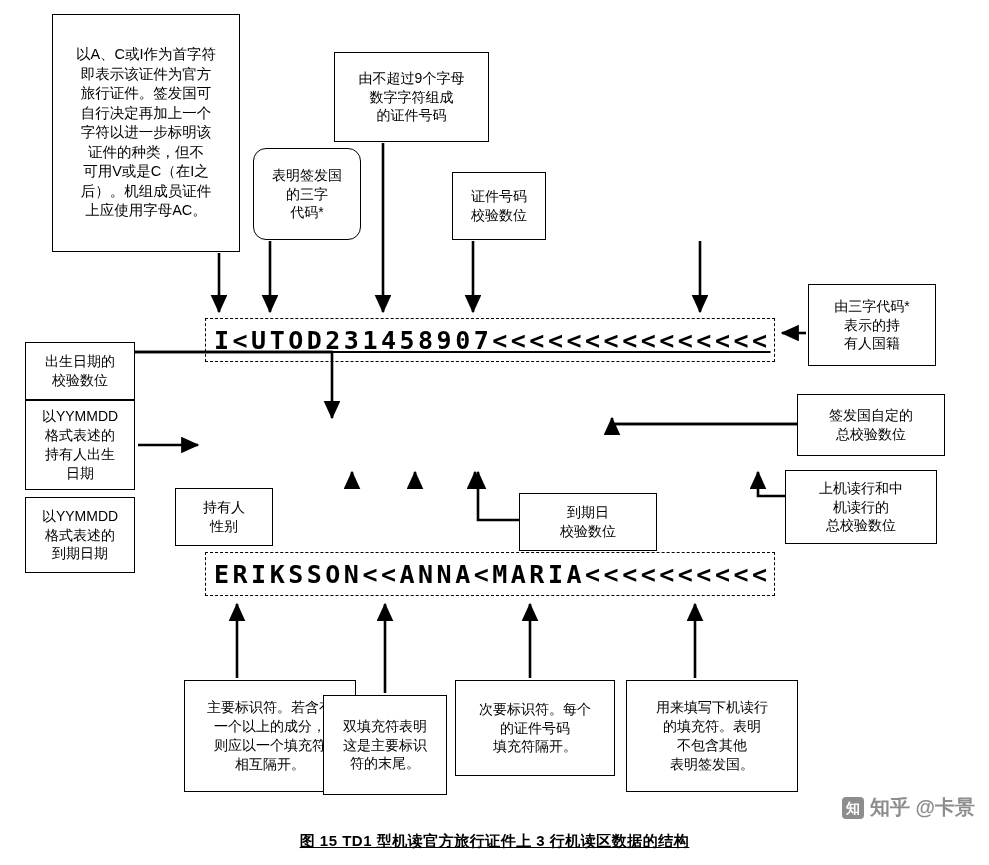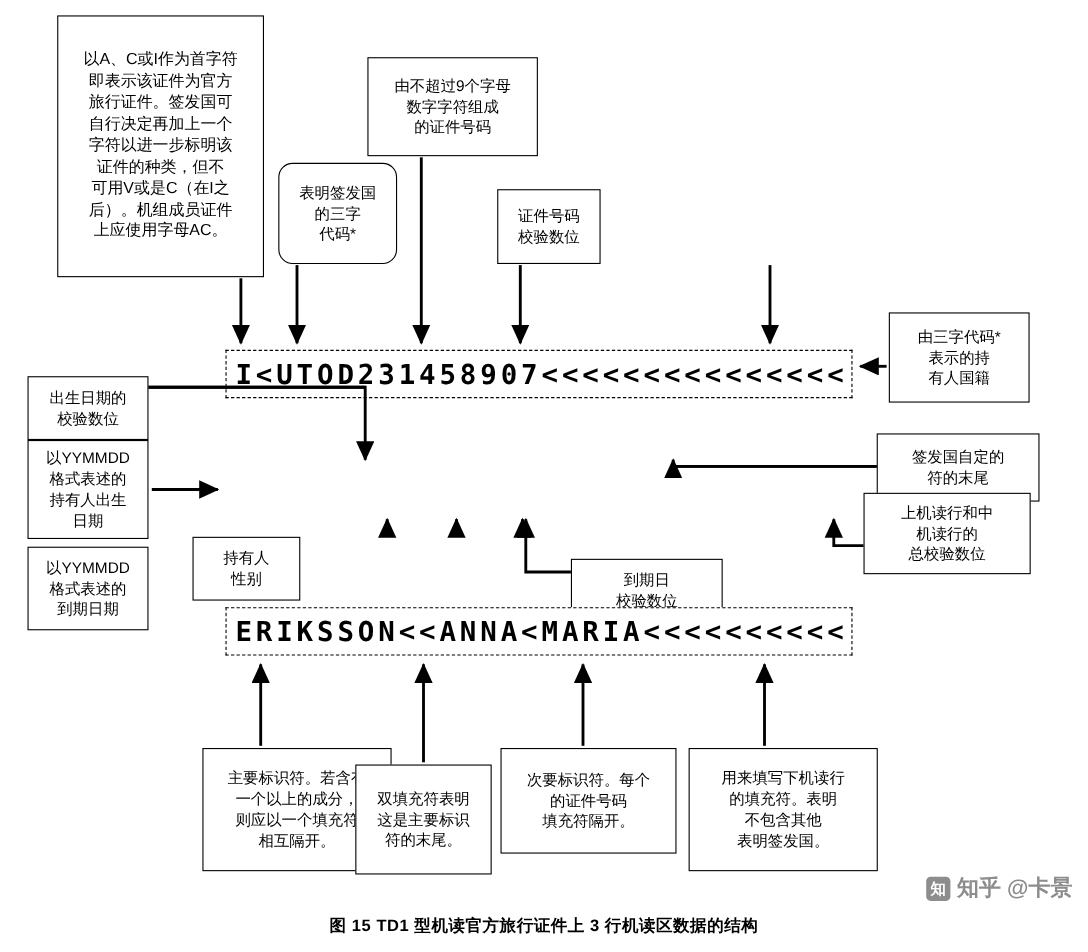--- a/index.html
+++ b/index.html
@@ -112,27 +112,27 @@
 持有人出生
 日期</div>
 
   <div class="box" style="left:25px;top:497px;width:110px;height:76px;">以YYMMDD
 格式表述的
 到期日期</div>
 
   <div class="box" style="left:175px;top:488px;width:98px;height:58px;">持有人
 性别</div>
 
-  <div class="box" style="left:519px;top:508px;width:138px;height:58px;">到期日
+  <div class="box" style="left:519px;top:493px;width:138px;height:58px;">到期日
 校验数位</div>
 
   <div class="box" style="left:797px;top:394px;width:148px;height:62px;">签发国自定的
-符的末尾</div>
-
-  <div class="box" style="left:785px;top:448px;width:152px;height:74px;">上机读行和中
+总校验数位</div>
+
+  <div class="box" style="left:785px;top:470px;width:152px;height:74px;">上机读行和中
 机读行的
 总校验数位</div>
 
   <div class="box" style="left:140px;top:680px;width:172px;height:112px;margin-left:44px;">主要标识符。若含有
 一个以上的成分，
 则应以一个填充符
 相互隔开。</div>
 
   <div class="box" style="left:323px;top:695px;width:124px;height:100px;">双填充符表明
 这是主要标识
@@ -140,21 +140,21 @@
 
   <div class="box" style="left:455px;top:680px;width:160px;height:96px;">次要标识符。每个
 的证件号码
 填充符隔开。</div>
 
   <div class="box" style="left:626px;top:680px;width:172px;height:112px;">用来填写下机读行
 的填充符。表明
 不包含其他
 表明签发国。</div>
 
-  <div class="mrz" style="left:205px;top:318px;width:570px;height:44px;">I&lt;UTOD231458907&lt;&lt;&lt;&lt;&lt;&lt;&lt;&lt;&lt;&lt;&lt;&lt;&lt;&lt;&lt;</div>
+  <div class="mrz" style="left:205px;top:318px;width:570px;height:44px;text-decoration:underline;">I&lt;UTOD231458907&lt;&lt;&lt;&lt;&lt;&lt;&lt;&lt;&lt;&lt;&lt;&lt;&lt;&lt;&lt;</div>
 
 
   <div class="mrz" style="left:205px;top:552px;width:570px;height:44px;">ERIKSSON&lt;&lt;ANNA&lt;MARIA&lt;&lt;&lt;&lt;&lt;&lt;&lt;&lt;&lt;&lt;</div>
 
   <svg class="arrows" viewBox="0 0 989 865">
     <defs>
       <marker id="ah" markerWidth="9" markerHeight="9" refX="6.5" refY="3.2" orient="auto">
         <path d="M0,0 L7,3.2 L0,6.4 z" fill="#000"></path>
       </marker>
     </defs>
@@ -199,20 +199,20 @@
 
       <path d="M138,532 L170,532 L170,468" stroke-width="0" marker-end="none"></path>
     </g>
 
     <g stroke="#000" stroke-width="2.6" fill="none">
       <path d="M135,352 L332,352"></path>
       <path d="M797,424 L612,424"></path>
     </g>
   </svg>
 
-  <div class="caption" style="top:832px;">图 15   TD1 型机读官方旅行证件上 3 行机读区数据的结构</div>
+  <div class="caption" style="top:832px;text-decoration:underline;">图 15   TD1 型机读官方旅行证件上 3 行机读区数据的结构</div>
 
   <div class="watermark">
     <span class="wm-logo">知</span>
     <span>知乎 @卡景</span>
   </div>
 
 </div>
 
 </body></html>

